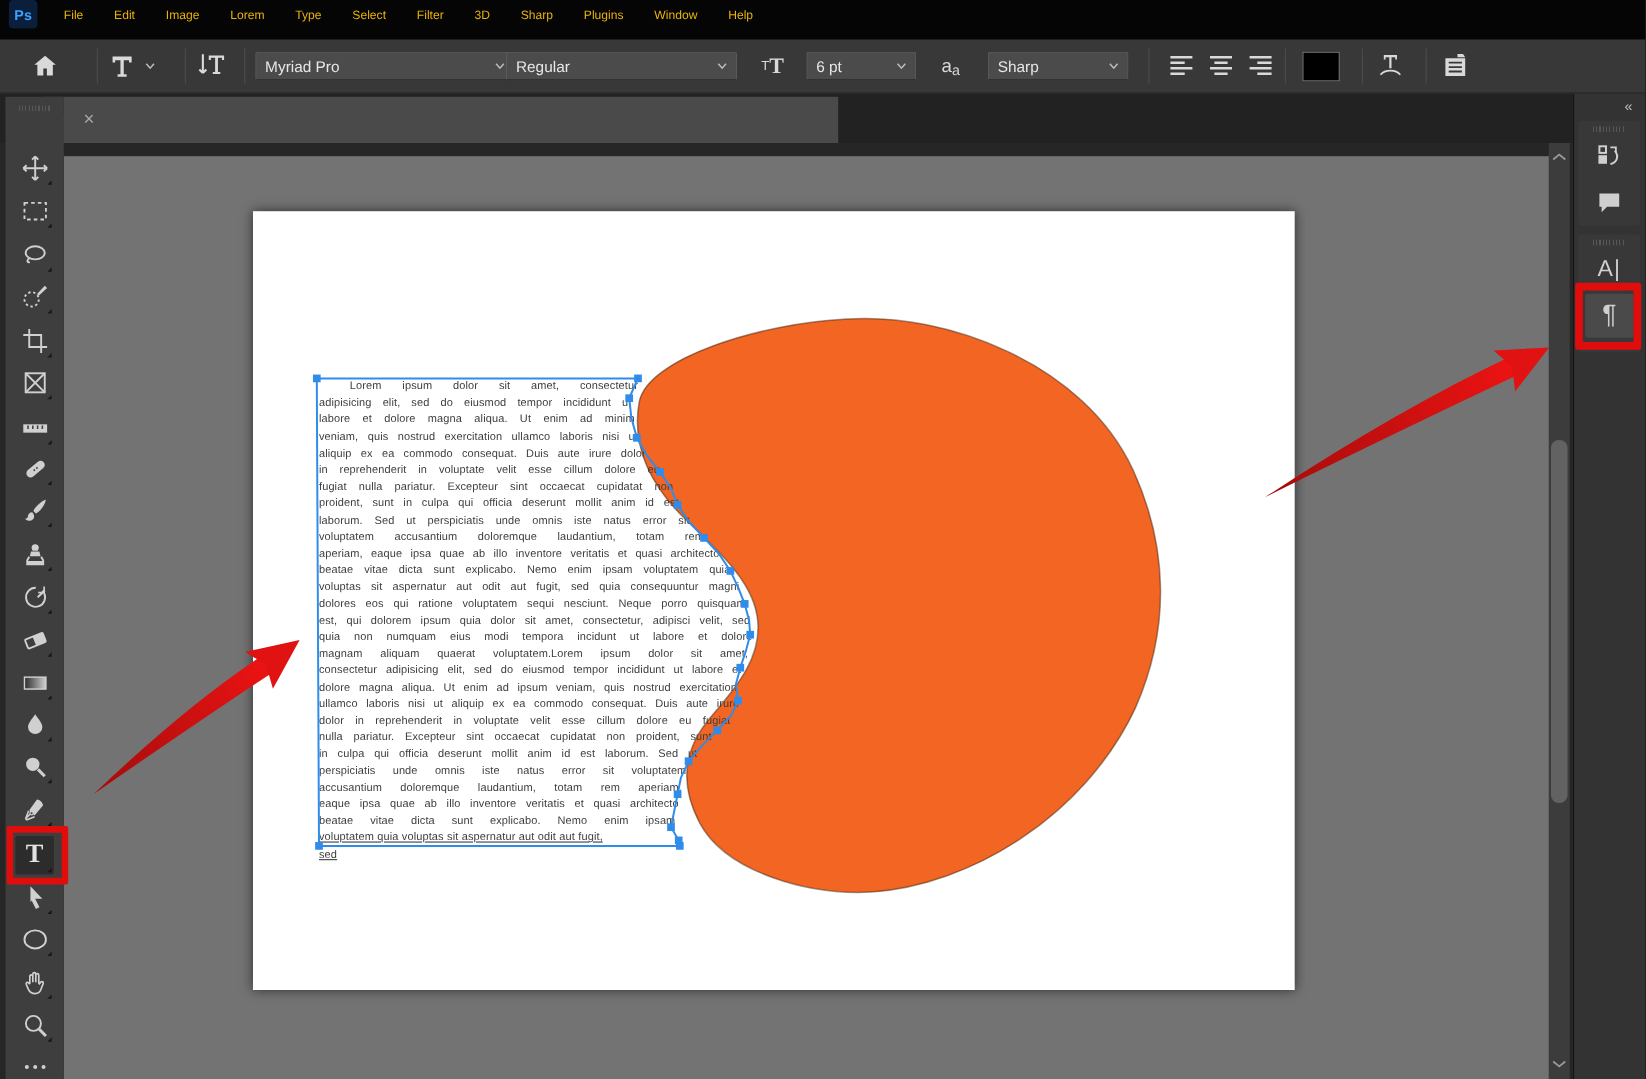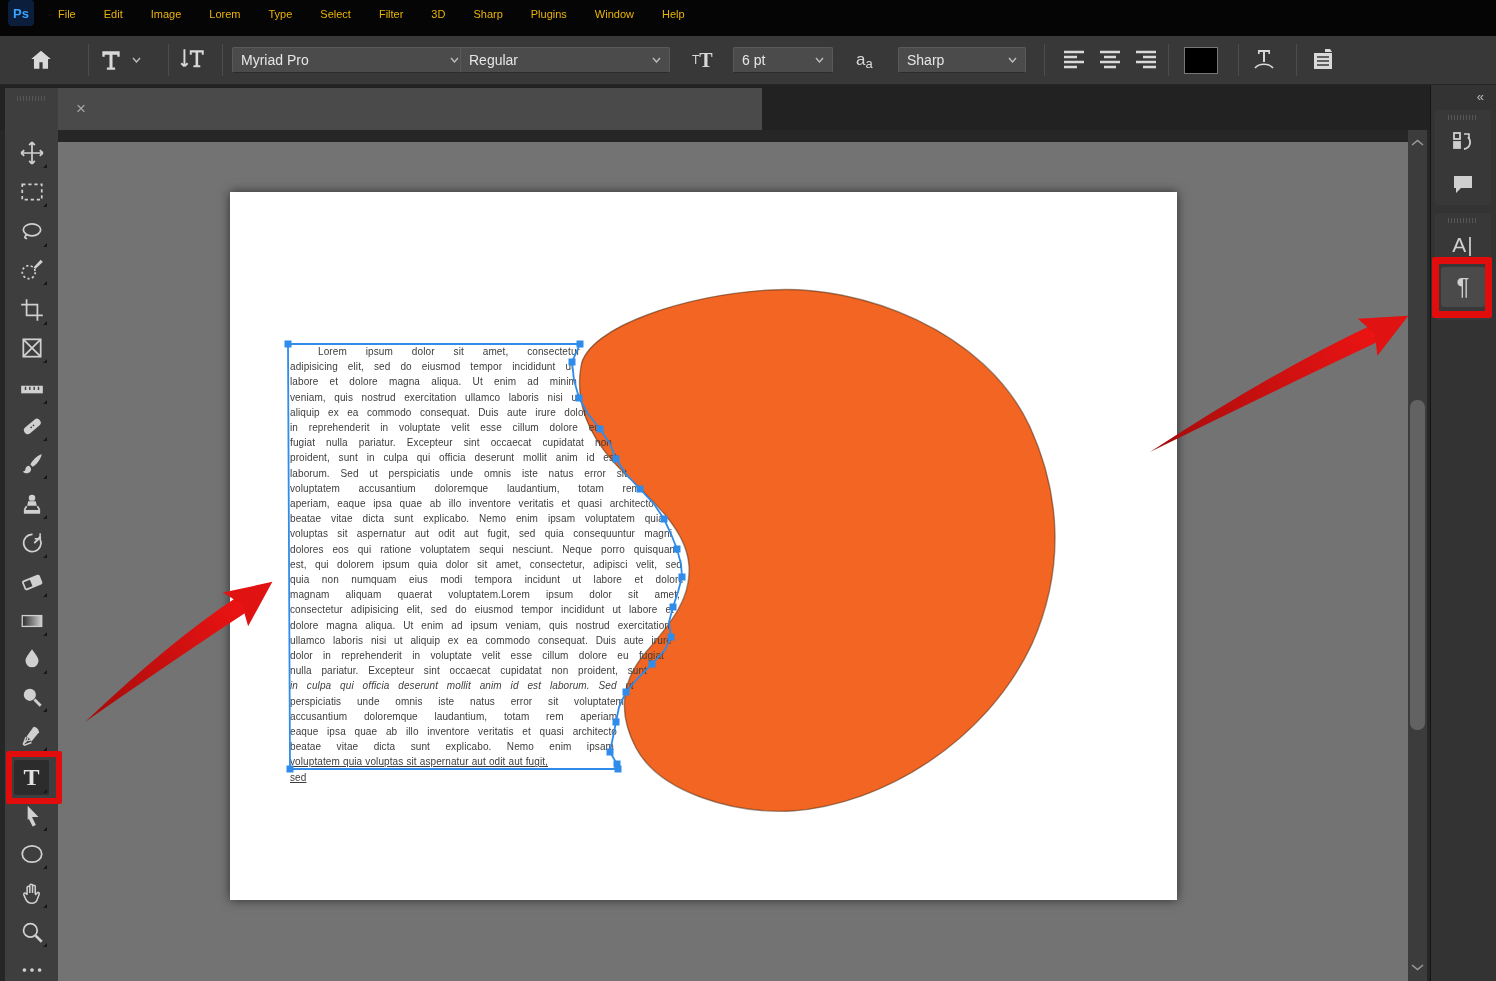--- a/index.html
+++ b/index.html
@@ -229,21 +229,21 @@
           <div class="tline" style="width: 382px;">voluptas sit aspernatur aut odit aut fugit, sed quia consequuntur magni</div>
           <div class="tline" style="width: 388px;">dolores eos qui ratione voluptatem sequi nesciunt. Neque porro quisquam</div>
           <div class="tline" style="width: 392px;">est, qui dolorem ipsum quia dolor sit amet, consectetur, adipisci velit, sed</div>
           <div class="tline" style="width: 394px;">quia non numquam eius modi tempora incidunt ut labore et dolore</div>
           <div class="tline" style="width: 390px;">magnam aliquam quaerat voluptatem.Lorem ipsum dolor sit amet,</div>
           <div class="tline" style="width: 384px;">consectetur adipisicing elit, sed do eiusmod tempor incididunt ut labore et</div>
           <div class="tline" style="width: 380px;">dolore magna aliqua. Ut enim ad ipsum veniam, quis nostrud exercitation</div>
           <div class="tline" style="width: 382px;">ullamco laboris nisi ut aliquip ex ea commodo consequat. Duis aute irure</div>
           <div class="tline" style="width: 374px;">dolor in reprehenderit in voluptate velit esse cillum dolore eu fugiat</div>
           <div class="tline" style="width: 357px;">nulla pariatur. Excepteur sint occaecat cupidatat non proident, sunt</div>
-          <div class="tline" style="width: 344px; font-style: italic;">in culpa qui officia deserunt mollit anim id est laborum. Sed ut</div>
+          <div class="tline" style="width: 344px;">in culpa qui officia deserunt mollit anim id est laborum. Sed ut</div>
           <div class="tline" style="width: 334px;">perspiciatis unde omnis iste natus error sit voluptatem</div>
           <div class="tline" style="width: 330px;">accusantium doloremque laudantium, totam rem aperiam,</div>
           <div class="tline" style="width: 327px;">eaque ipsa quae ab illo inventore veritatis et quasi architecto</div>
           <div class="tline" style="width: 324px;">beatae vitae dicta sunt explicabo. Nemo enim ipsam</div>
           <div class="tline" style="width: 258px; text-decoration: underline;">voluptatem quia voluptas sit aspernatur aut odit aut fugit, sed</div>
         </div>
       <svg id="frame-svg" width="947" height="708" viewBox="230 180 947 708">
         <polygon id="framepoly" fill="none" stroke="#2F8CEB" stroke-width="1.8" points="288,332 580,332 572,350 574,368 579,386 588,402 600,417 610,432 616,447 626,462 640,477 654,492 664,507 671,522 677,537 681,552 682,565 678,580 673,595 669,610 671,625 665,638 652,652 638,666 626,680 619,695 616,710 613,725 610,740 617,752 618,757 290,757"></polygon>
         <g id="anchors" fill="#2F8CEB">
             <rect x="284.5" y="328.5" width="7" height="7"></rect>

